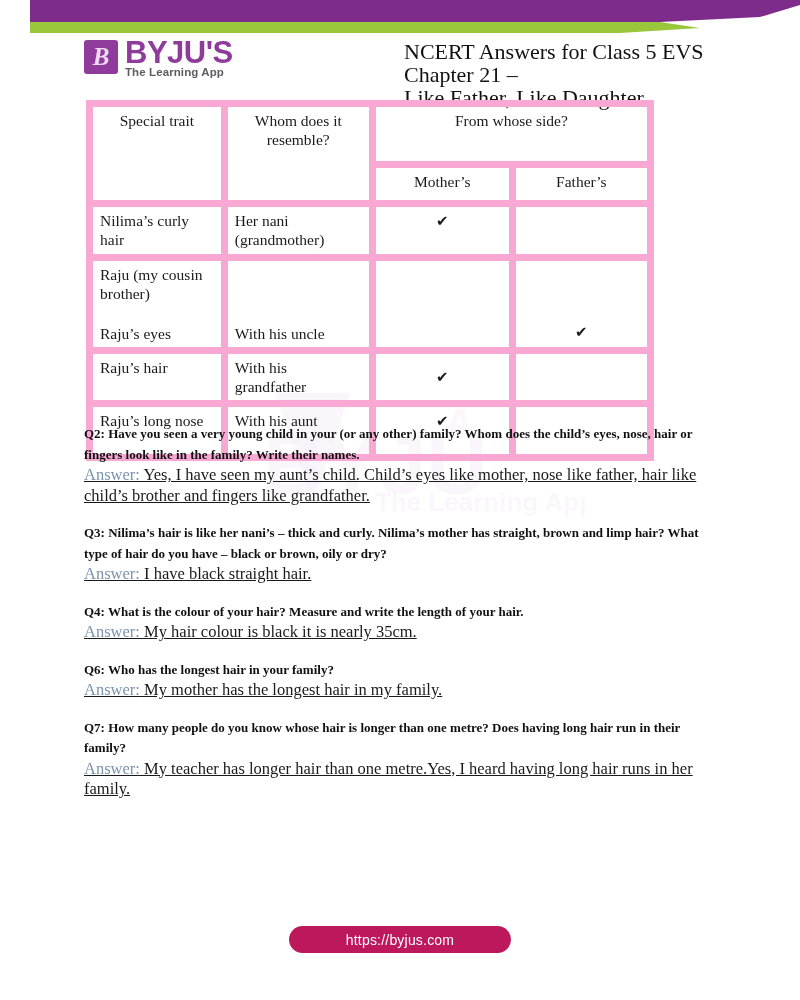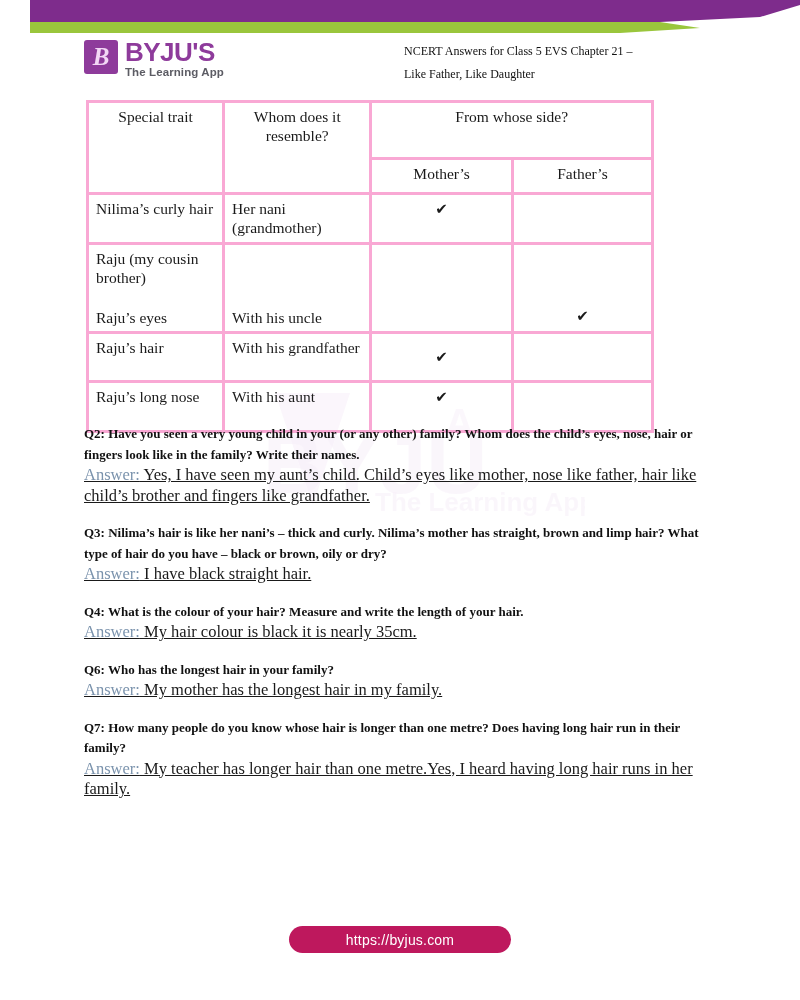--- a/index.html
+++ b/index.html
@@ -65,40 +65,40 @@
   }
   .logo-text {
     margin-left: 7px;
     display: flex;
     flex-direction: column;
     justify-content: flex-start;
   }
   .logo-word {
     font-family: "Liberation Sans", sans-serif;
     font-weight: bold;
-    font-size: 26px;
+    font-size: 31px;
     letter-spacing: -0.5px;
     color: #8e3b9b;
     line-height: 25px;
   }
   .logo-tag {
     font-family: "Liberation Sans", sans-serif;
     font-weight: bold;
     font-size: 11.5px;
     color: #5c5c64;
     line-height: 13px;
     margin-top: 1px;
     letter-spacing: 0.1px;
   }
   .doc-title {
     position: absolute;
     left: 404px;
     top: 4px;
     width: 360px;
-    font-size: 12px;
+    font-size: 22px;
     line-height: 23px;
     color: #111;
   }
 
   
   .watermark {
     position: absolute;
     left: 255px;
     top: 385px;
     width: 330px;
@@ -114,21 +114,21 @@
     left: 86px;
     top: 100px;
     width: 568px;
     border-collapse: collapse;
     font-size: 15.5px;
     line-height: 19px;
     z-index: 1;
     background: transparent;
   }
   .trait-table td, .trait-table th {
-    border: 3px solid #f9a8d4;
+    border: 7px solid #f9a8d4;
     padding: 4px 7px;
     vertical-align: top;
     font-weight: normal;
     text-align: left;
     background: transparent;
   }
   .trait-table th.ctr, .trait-table td.ctr { text-align: center; }
   .col-trait  { width: 138px; }
   .col-resem  { width: 142px; }
   .col-moth   { width: 144px; }

